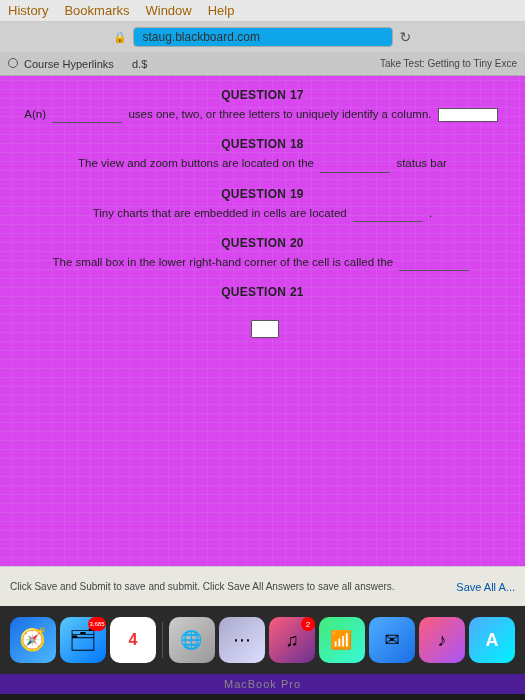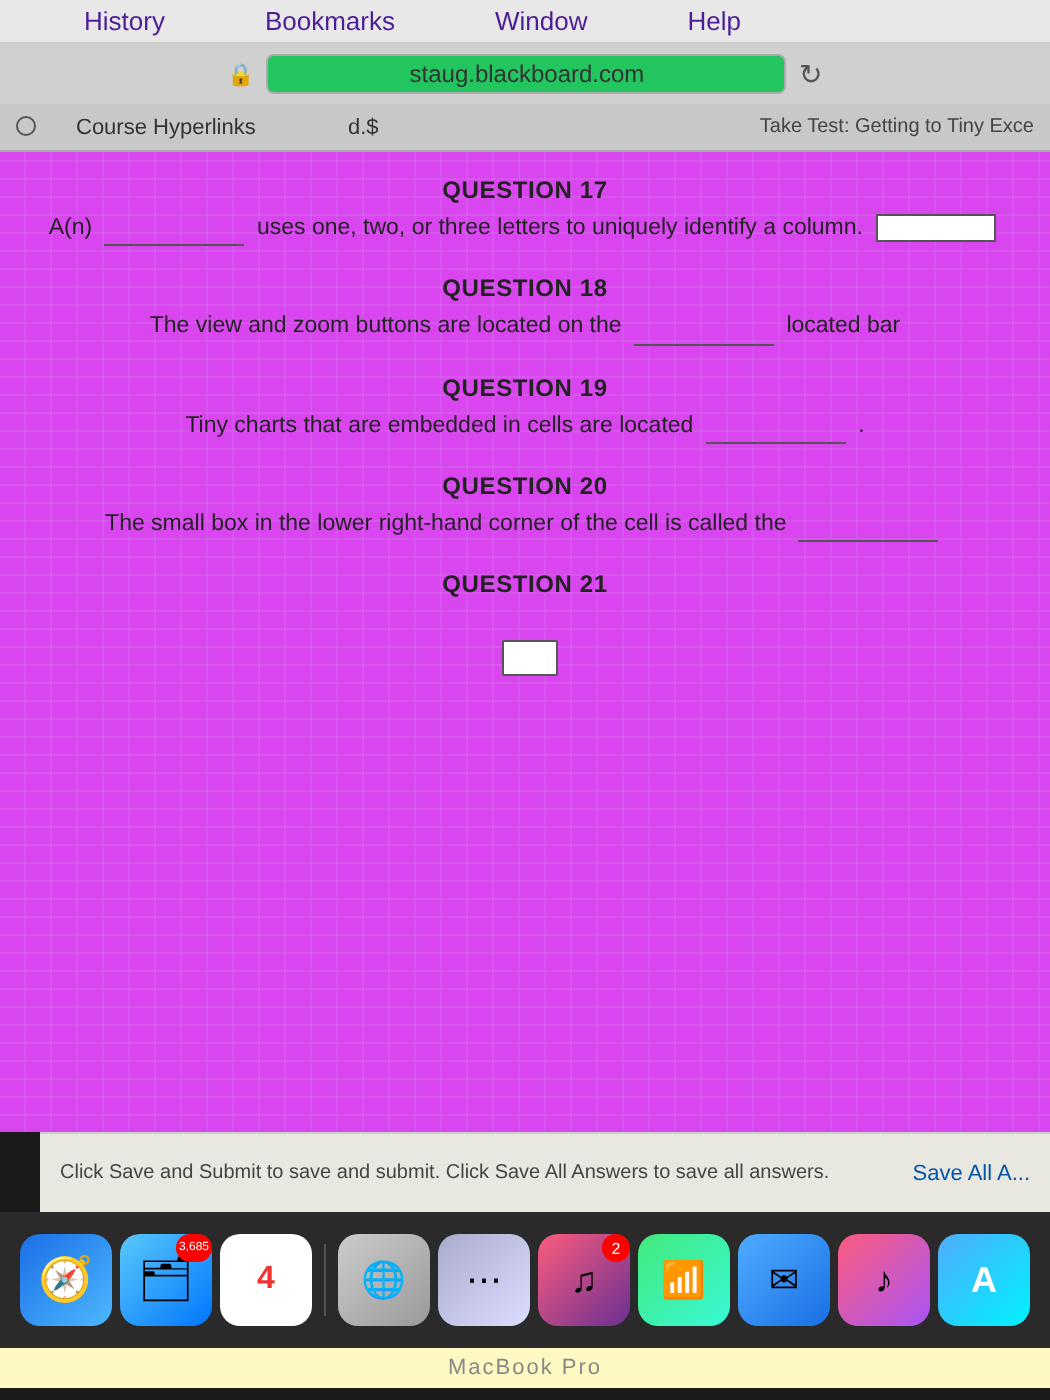--- a/index.html
+++ b/index.html
@@ -16,44 +16,42 @@
       background: #e8e8e8;
       height: 22px;
       display: flex;
       align-items: center;
       padding: 0 8px;
       gap: 16px;
       border-bottom: 1px solid #ccc;
     }
     .menu-item {
       font-size: 13px;
-      color: #4c1d95;
+      color: #a16207;
       cursor: pointer;
-      margin-left: 34px;
     }
 
     
     .url-bar {
       background: #d0d0d0;
       height: 30px;
       display: flex;
       align-items: center;
       justify-content: center;
       gap: 6px;
       padding: 0 8px;
     }
     .url-field {
-      background: #22c55e;
+      background: #0ea5e9;
       border: 1px solid #aaa;
       border-radius: 4px;
       padding: 2px 8px;
       font-size: 12px;
       color: #333;
       width: 260px;
-      text-align: center;
     }
     .url-refresh {
       font-size: 14px;
       color: #555;
       cursor: pointer;
     }
     .url-lock {
       font-size: 11px;
       color: #555;
     }
@@ -66,21 +64,21 @@
       align-items: center;
       padding: 0 8px;
       justify-content: space-between;
       border-bottom: 1px solid #aaa;
       font-size: 11px;
       color: #333;
     }
     .tab-left {
       display: flex;
       align-items: flex-start;
-      gap: 20px;
+      gap: 6px;
     }
     .tab-radio {
       width: 10px;
       height: 10px;
       border: 1px solid #555;
       border-radius: 50%;
       display: inline-block;
     }
 
     
@@ -165,21 +163,20 @@
     .save-bar {
       background: #e8e8e0;
       height: 40px;
       display: flex;
       align-items: center;
       justify-content: space-between;
       padding: 0 10px;
       border-top: 1px solid #ccc;
       position: relative;
       z-index: 2;
-      margin-left: 20px;
     }
     .save-instruction {
       font-size: 10px;
       color: #444;
       flex: 1;
     }
     .save-all-btn {
       font-size: 11px;
       color: #0055aa;
       cursor: pointer;
@@ -223,21 +220,21 @@
     }
     .dock-separator {
       width: 1px;
       height: 36px;
       background: rgba(255,255,255,0.2);
       margin: 0 2px;
     }
 
     
     .macbook-label {
-      background: #fef9c3;
+      background: #4c1d95;
       height: 20px;
       display: flex;
       align-items: center;
       justify-content: center;
       font-size: 11px;
       color: #888;
       letter-spacing: 1px;
     }
     .dock-safari { background: linear-gradient(135deg, #1a6fe6, #4db8ff); }
     .dock-finder { background: linear-gradient(135deg, #5ac8fa, #0077ff); }
@@ -279,21 +276,21 @@
       <span>uses one, two, or three letters to uniquely identify a column.</span>
       <span class="answer-box"></span>
     </div>
   </div>
 
   <div class="question-block">
     <div class="question-label">QUESTION 18</div>
     <div class="question-text">
       <span>The view and zoom buttons are located on the</span>
       <span class="answer-line"></span>
-      <span>located bar</span>
+      <span>status bar</span>
     </div>
   </div>
 
   <div class="question-block">
     <div class="question-label">QUESTION 19</div>
     <div class="question-text">
       <span>Tiny charts that are embedded in cells are located</span>
       <span class="answer-line"></span>
       <span>.</span>
     </div>

